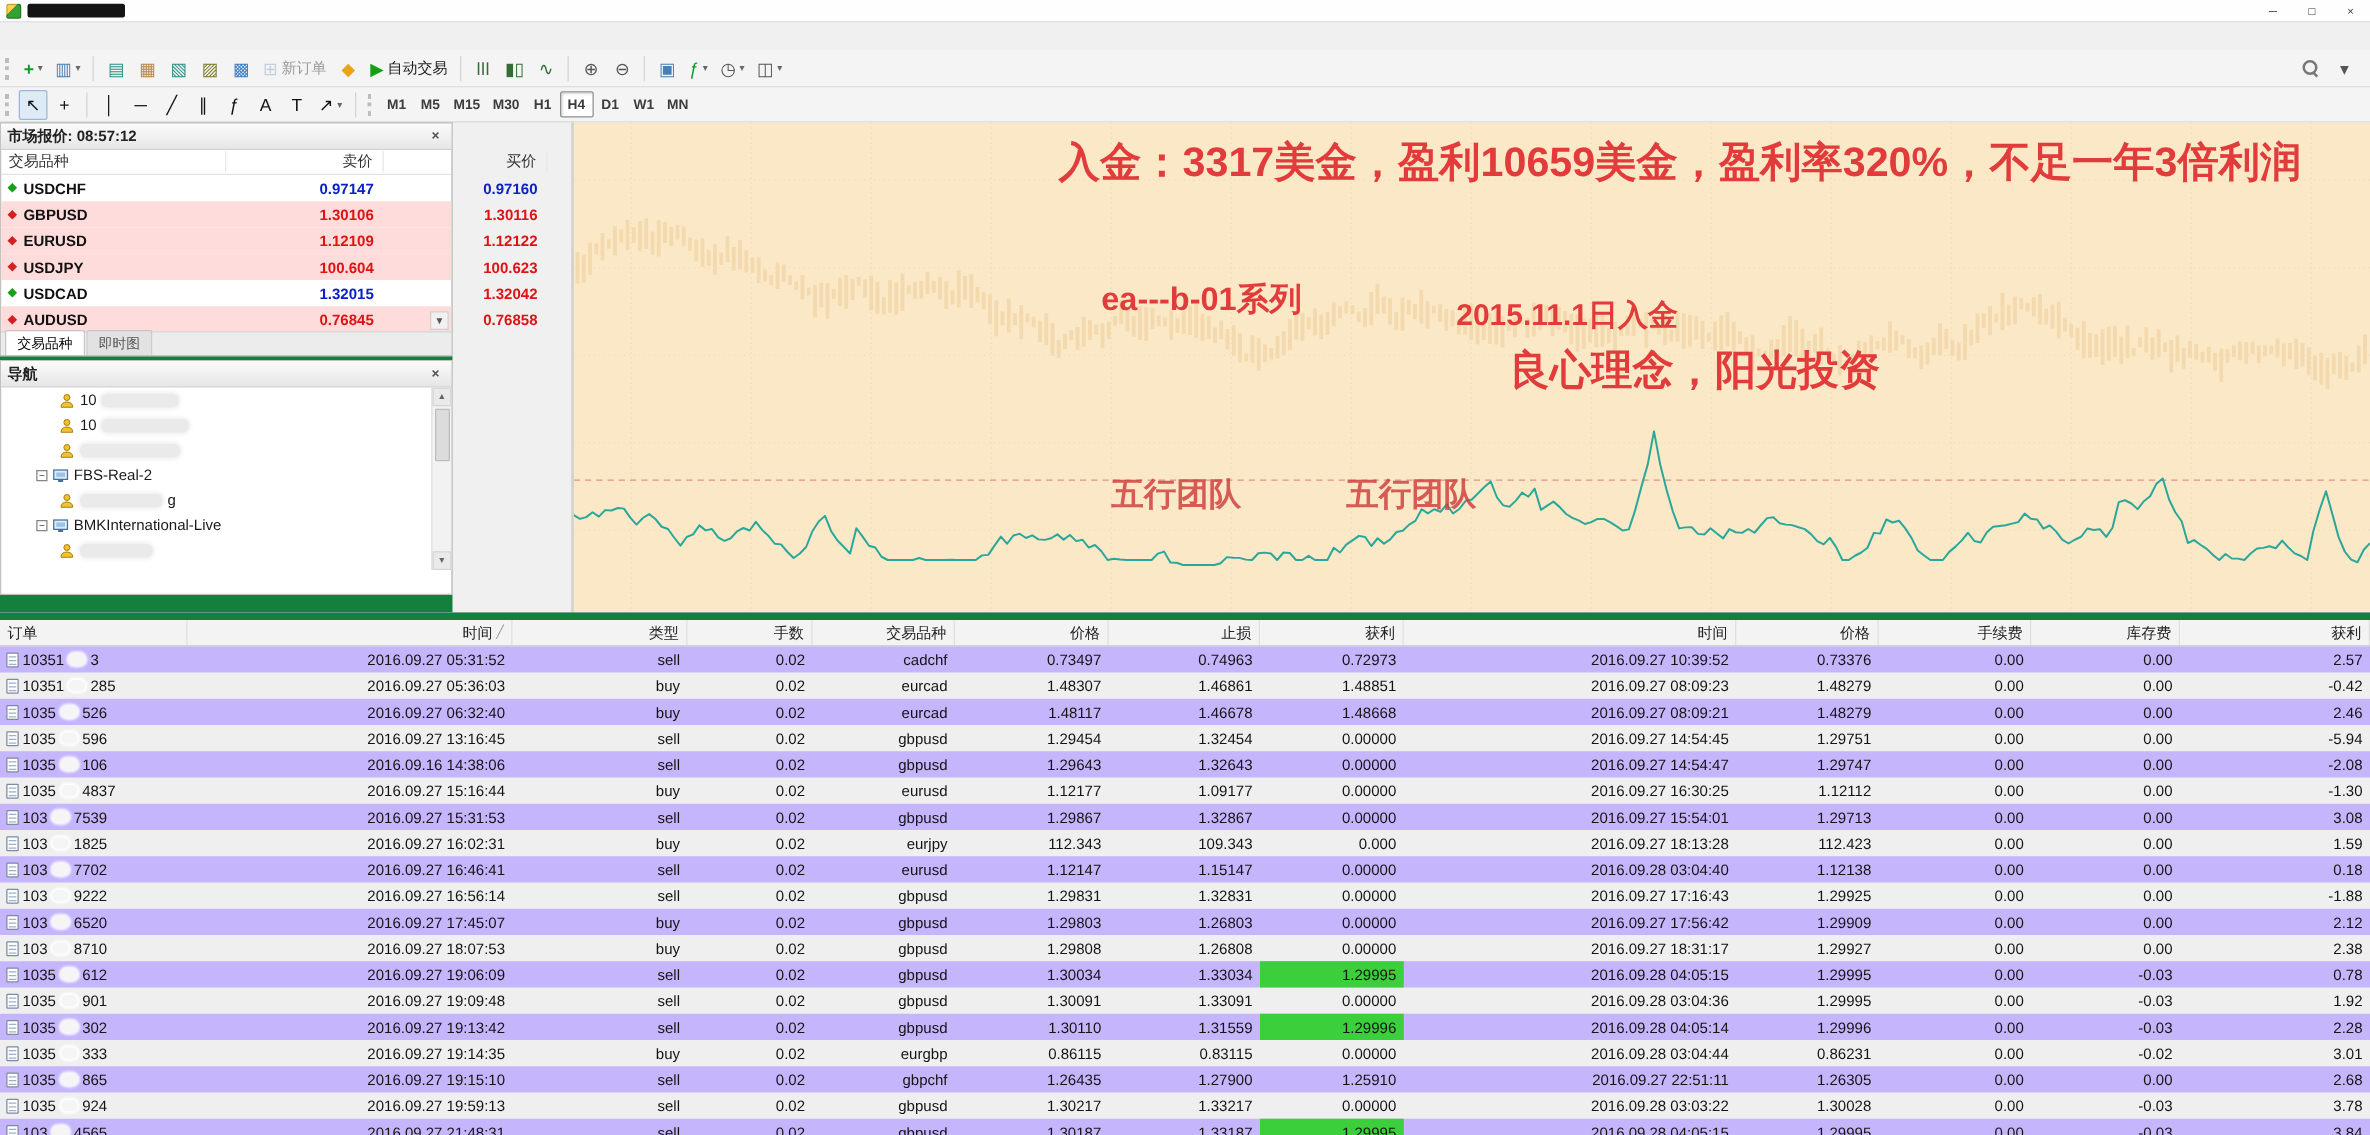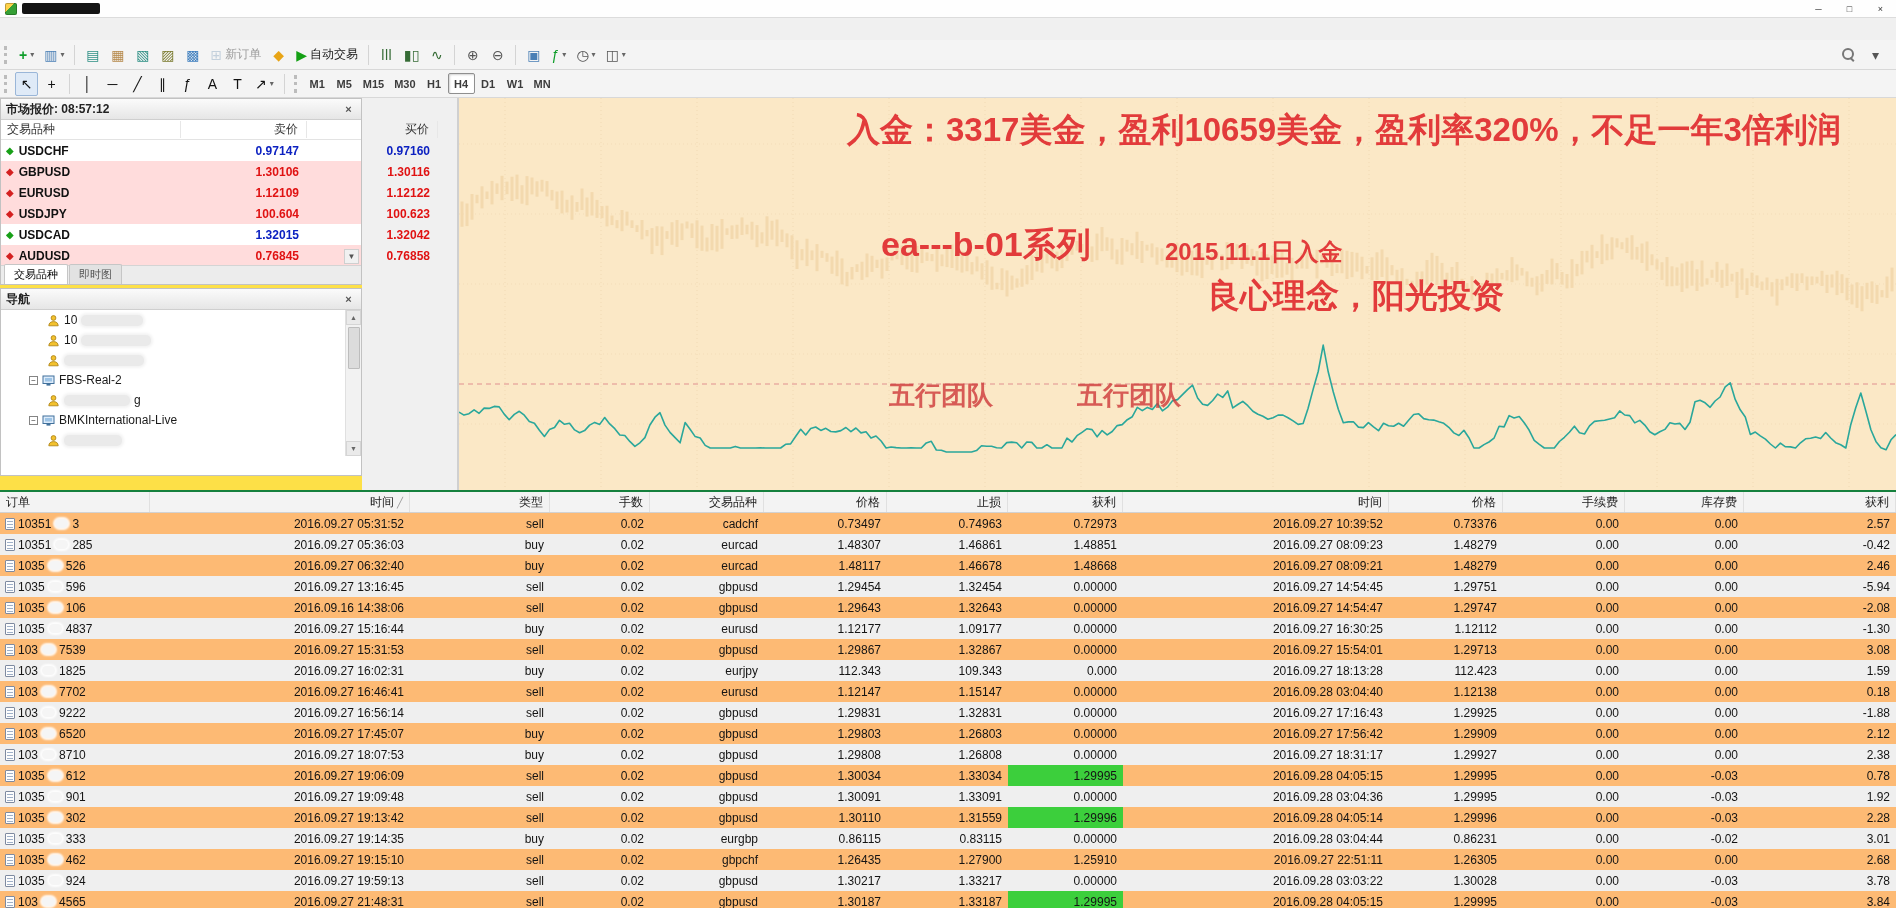--- a/index.html
+++ b/index.html
@@ -33,21 +33,21 @@
 .tb-btn .dd{font-size:8px;color:#666}
 .tb-btn.pressed{background:#dfeaf7;border-color:#9ab6d8}
 .tb-sep{width:1px;height:20px;background:#d4d4d4;margin:0 5px}
 .mag-icon{position:relative;width:13px;height:13px;display:inline-block}
 .mag-icon::before{content:"";position:absolute;left:0;top:0;width:8px;height:8px;border:2px solid #777;border-radius:50%}
 .mag-icon::after{content:"";position:absolute;left:9px;top:9px;width:5px;height:2px;background:#777;transform:rotate(45deg);transform-origin:0 0}
 .tf-btn{height:21px;min-width:27px;padding:0 4px;display:flex;align-items:center;justify-content:center;font-size:11px;font-weight:bold;color:#3c3c3c;border:1px solid transparent;border-radius:2px}
 .tf-btn.active{background:#fff;border-color:#8f8f8f;box-shadow:inset 1px 1px 2px rgba(0,0,0,.18)}
 
 
-#left{position:absolute;top:98px;left:0;width:362px;height:392px;background:#fde047}
+#left{position:absolute;top:98px;left:0;width:362px;height:392px;background:#15803d}
 .panel{position:absolute;left:0;right:0;background:#fff;border:1px solid #c2c2c2}
 #market-watch{top:0;height:187px}
 #navigator{top:190px;height:188px}
 .panel-title{height:21px;display:flex;align-items:center;gap:4px;padding:0 5px;background:linear-gradient(#fbfbfb,#e6e6e6);border-bottom:1px solid #cfcfcf;font-weight:bold;font-size:12px;color:#222}
 .panel-close{margin-left:auto;width:15px;height:15px;display:flex;align-items:center;justify-content:center;font-size:11px;color:#555}
 .mw-head{display:grid;grid-template-columns:180px 126px 131px;height:20px;align-items:center;border-bottom:1px solid #e3e3e3;color:#333}
 .mw-hc{padding:0 8px;text-align:right;border-right:1px solid #e7e7e7;font-size:12px}
 .mw-hc.left{text-align:left;padding-left:6px}
 .mw-body{position:relative}
 .mw-row{display:grid;grid-template-columns:180px 126px 131px;height:21px;align-items:center;font-size:12px}
@@ -73,29 +73,29 @@
 .nav-scroll{position:absolute;top:21px;bottom:19px;right:0;width:16px;background:#f2f2f2;border-left:1px solid #e0e0e0;display:flex;flex-direction:column;align-items:center}
 .sc-btn{width:100%;height:15px;font-size:7px;color:#666;display:flex;align-items:center;justify-content:center;background:#eaeaea;border:1px solid #d5d5d5}
 .sc-btn.bottom{margin-top:auto}
 .sc-thumb{width:12px;height:42px;margin-top:2px;background:#dcdcdc;border:1px solid #bdbdbd;border-radius:1px}
 
 
 #chart{position:absolute;top:98px;left:457px;right:0;height:392px;background:#fbe8c6;border-left:2px solid #d0d0d0;overflow:hidden}
 #chart-svg{position:absolute;left:0;top:0;width:100%;height:100%}
 .ann{position:absolute;color:#e23b3b;font-weight:bold;white-space:nowrap}
 .headline{left:388px;top:10px;font-size:33px}
-.series{left:422px;top:124px;font-size:34px}
+.series{left:422px;top:124px;font-size:26px}
 .depo{left:706px;top:138px;font-size:24px}
 .slogan{left:748px;top:176px;font-size:33px}
 .wm{top:280px;font-size:26px;color:rgba(206,60,60,.82)}
 .wm1{left:430px}
 .wm2{left:618px}
 
 
-#terminal{position:absolute;top:490px;left:0;right:0;bottom:0;background:#fdba74;border-top:2px solid #15803d;overflow:hidden}
+#terminal{position:absolute;top:490px;left:0;right:0;bottom:0;background:#c4b5fd;border-top:6px solid #15803d;overflow:hidden}
 .t-head{display:grid;height:21px;background:#f3f3f3;border-bottom:1px solid #d2d2d2;align-items:stretch}
 .t-head .hc{display:flex;align-items:center;justify-content:flex-end;gap:3px;padding:0 6px;border-right:1px solid #e0e0e0;font-size:12px;color:#222}
 .t-head .hc.left{justify-content:flex-start}
 .t-head .sort{color:#999;font-size:10px}
 .trow{display:grid;height:21px;align-items:stretch;font-size:12px;color:#141414}
 .trow:nth-child(even){background:#efefef}
 .tc{display:flex;align-items:center;justify-content:flex-end;padding:0 6px;white-space:nowrap;overflow:hidden}
 .tc.left{justify-content:flex-start;padding-left:5px;gap:3px}
 .tc.green{background:#3ccf3c}
 .doc-ic{width:10px;height:12px;flex:none;background:#fdfdfd;border:1px solid #7e8aa0;border-radius:1px;position:relative}
@@ -1085,21 +1085,21 @@
           <div class="tc">0.86231</div>
           <div class="tc">0.00</div>
           <div class="tc">-0.02</div>
           <div class="tc">3.01</div>
         </div>
         <div class="trow" style="grid-template-columns: 150px 260px 140px 100px 114px 123px 121px 115px 266px 114px 122px 119px 152px;">
           <div class="tc left">
             <span class="doc-ic"></span>
             <span>1035</span>
             <span class="smudge ord"></span>
-            <span>462</span>
+            <span>865</span>
           </div>
           <div class="tc">2016.09.27 19:15:10</div>
           <div class="tc">sell</div>
           <div class="tc">0.02</div>
           <div class="tc">gbpchf</div>
           <div class="tc">1.26435</div>
           <div class="tc">1.27900</div>
           <div class="tc">1.25910</div>
           <div class="tc">2016.09.27 22:51:11</div>
           <div class="tc">1.26305</div>

